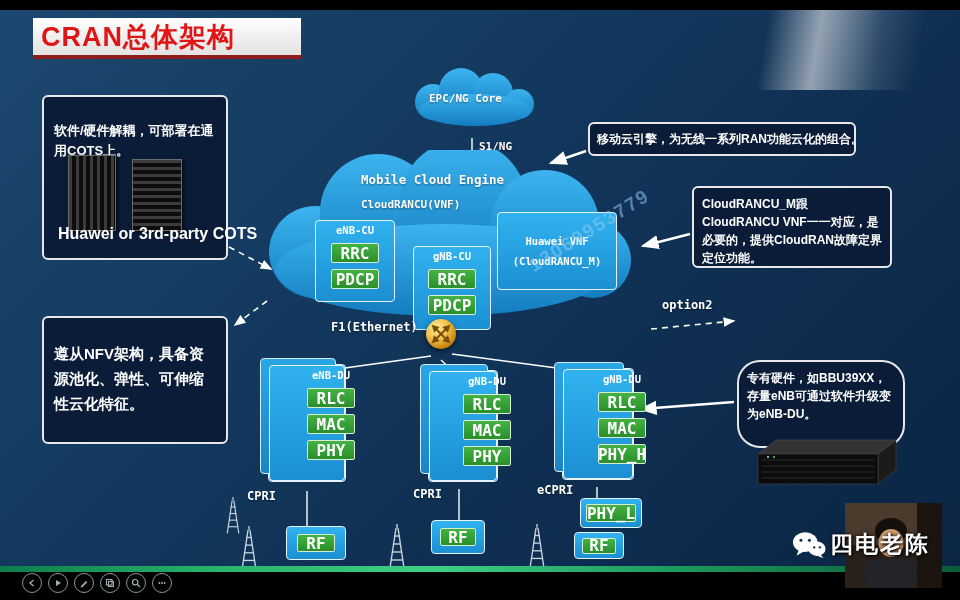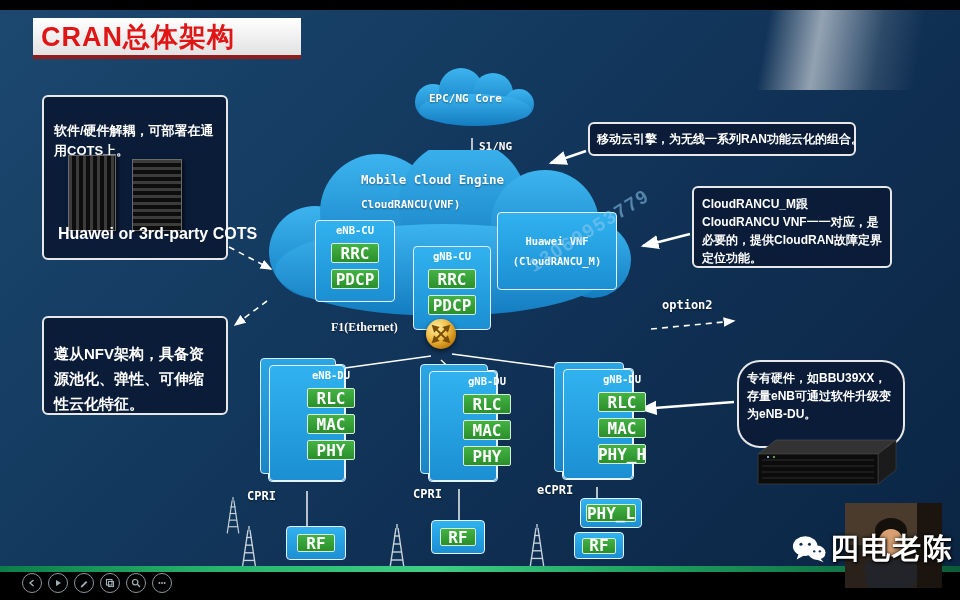--- a/index.html
+++ b/index.html
@@ -57,21 +57,21 @@
   .wm{position:absolute;color:rgba(140,200,240,.55);font-size:19px;letter-spacing:2px;
       font-weight:bold;transform:rotate(-32deg);transform-origin:left top;}
   
   .teal-bar{position:absolute;left:0;top:566px;width:960px;height:6px;
       background:linear-gradient(90deg,#0c7d4a 0%,#27b36b 22%,#3ecf85 45%,#1d9a5c 70%,#0a5c36 100%);}
   .controls{position:absolute;left:22px;top:573px;display:flex;gap:6px;}
   .ctl{width:18px;height:18px;border-radius:50%;border:1px solid #8a979e;
        display:flex;align-items:center;justify-content:center;background:transparent;}
   .webcam{position:absolute;left:845px;top:503px;width:97px;height:85px;overflow:hidden;z-index:40;}
   .channel{position:absolute;left:792px;top:529px;display:flex;align-items:center;gap:4px;z-index:50;}
-  .channel .name{color:#fff;font-weight:bold;font-size:29px;letter-spacing:2px;
+  .channel .name{color:#fff;font-weight:bold;font-size:23px;letter-spacing:2px;
        text-shadow:0 0 4px #000,1px 1px 2px #000;}
   .connectors{position:absolute;left:0;top:0;width:960px;height:600px;pointer-events:none;}
   
   .bbu{position:absolute;}
 </style>
 </head>
 <body>
 
 <div class="stage">
 
@@ -112,21 +112,21 @@
       </g>
     </svg>
 
     <div class="callout" style="left:42px;top:85px;width:186px;height:165px;">
       <div class="txt" style="font-size:13px;">软件/硬件解耦，可部署在通用COTS上。</div>
       <div class="server vert" style="left:24px;top:58px;width:46px;height:74px;"></div>
       <div class="server" style="left:88px;top:62px;width:48px;height:70px;"></div>
       <div class="caption" style="left:14px;top:128px;font-size:16px;">Huawei or 3rd-party COTS</div>
     </div>
 
-    <div class="callout" style="left:42px;top:306px;width:186px;height:99px;">
+    <div class="callout" style="left:42px;top:306px;width:186px;height:128px;">
       <div class="txt" style="font-size:15px;line-height:1.65;">遵从NFV架构，具备资源池化、弹性、可伸缩性云化特征。</div>
     </div>
 
     <div class="cloudwrap" style="left:395px;top:56px;width:160px;height:62px;">
       <svg class="cloud-svg" viewBox="0 0 160 62" preserveAspectRatio="none">
         <defs>
           <linearGradient id="cg1" x1="0" y1="0" x2="0" y2="1">
             <stop offset="0" stop-color="#3cb4ef"></stop>
               <stop offset="1" stop-color="#137cc0"></stop>
           </linearGradient>
@@ -174,21 +174,21 @@
     </div>
 
     <div class="callout" style="left:588px;top:112px;width:268px;height:34px;display:flex;align-items:center;">
       <div style="font-size:12px;padding:0 7px;white-space:nowrap;">移动云引擎，为无线一系列RAN功能云化的组合。</div>
     </div>
     <div class="callout" style="left:692px;top:176px;width:200px;height:82px;">
       <div class="txt" style="font-size:12px;padding:7px 8px;">CloudRANCU_M跟CloudRANCU VNF一一对应，是必要的，提供CloudRAN故障定界定位功能。</div>
     </div>
 
     <div class="floatlabel" style="left:662px;top:288px;">option2</div>
-    <div class="floatlabel" style="left:331px;top:310px;font-family:Liberation Serif, serif;">F1(Ethernet)</div>
+    <div class="floatlabel" style="left:331px;top:310px;">F1(Ethernet)</div>
 
     <div class="router" style="left:426px;top:309px;">
       <svg width="20" height="20" viewBox="0 0 20 20">
         <g stroke="#7a4f05" stroke-width="1.8" fill="#7a4f05">
           <line x1="4" y1="4" x2="16" y2="16"></line>
             <line x1="16" y1="4" x2="4" y2="16"></line>
           <path d="M2 2 L7 3.5 L3.5 7 Z"></path>
             <path d="M18 2 L16.5 7 L13 3.5 Z"></path>
           <path d="M2 18 L3.5 13 L7 16.5 Z"></path>
             <path d="M18 18 L13 16.5 L16.5 13 Z"></path>

